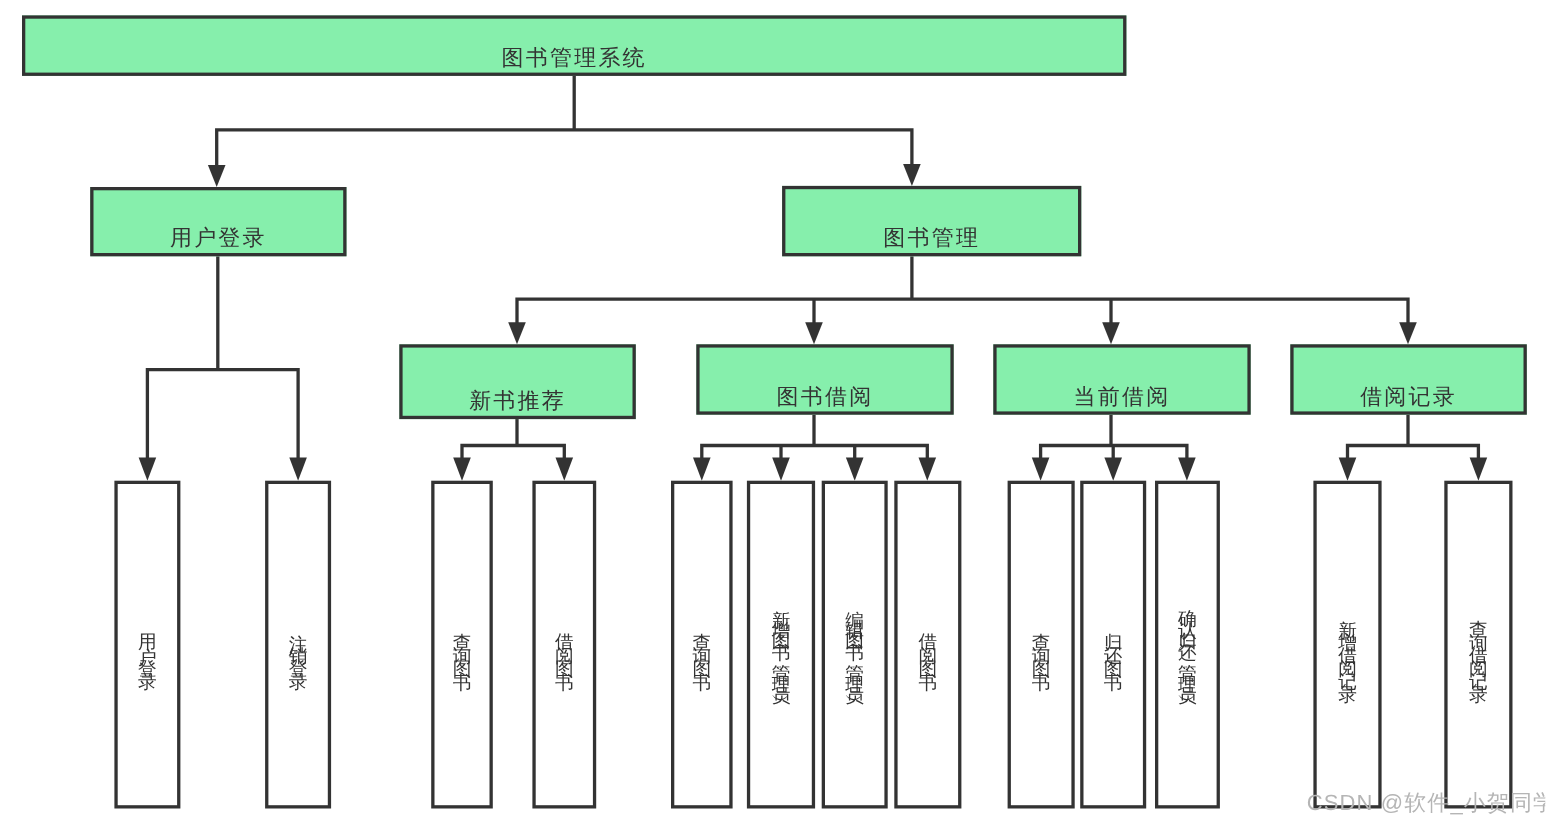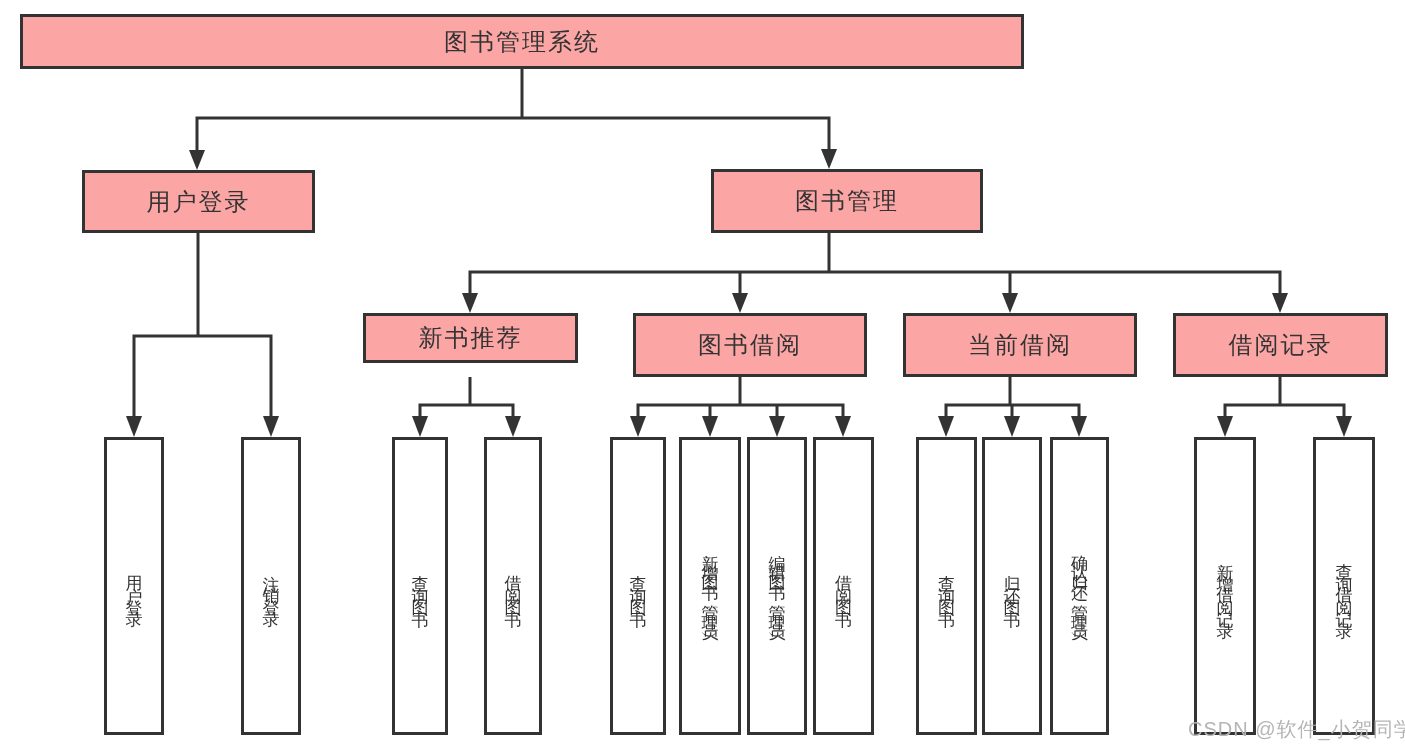--- a/index.html
+++ b/index.html
@@ -18,26 +18,26 @@
     font-family:"Liberation Sans", sans-serif;
     color:var(--text);
     overflow:hidden;
   }
   .wires{position:absolute;left:0;top:0;width:1405px;height:747px;}
   .wires .c{stroke:var(--line);stroke-width:3;fill:none;}
   .wires .a{fill:var(--line);stroke:none;}
   .node{
     position:absolute;
     box-sizing:border-box;
-    background:#fca5a5;
+    background:#86efac;
     border:3px solid var(--border);
     display:flex;
-    align-items:center;
+    align-items:flex-end;
     justify-content:center;
-    font-size:24px;
+    font-size:20px;
     letter-spacing:2px;
     white-space:nowrap;
   }
   .leaf{
     position:absolute;
     box-sizing:border-box;
     top:437px;
     height:298px;
     background:#ffffff;
     border:3px solid var(--border);
@@ -122,21 +122,21 @@
     <span>图书管理系统</span>
   </div>
 
   <div class="node" style="left:82px;top:170px;width:233px;height:63px;">
     <span>用户登录</span>
   </div>
   <div class="node" style="left:711px;top:169px;width:272px;height:64px;">
     <span>图书管理</span>
   </div>
 
-  <div class="node" style="left:363px;top:313px;width:215px;height:50px;">
+  <div class="node" style="left:363px;top:313px;width:215px;height:68px;">
     <span>新书推荐</span>
   </div>
   <div class="node" style="left:633px;top:313px;width:234px;height:64px;">
     <span>图书借阅</span>
   </div>
   <div class="node" style="left:903px;top:313px;width:234px;height:64px;">
     <span>当前借阅</span>
   </div>
   <div class="node" style="left:1173px;top:313px;width:215px;height:64px;">
     <span>借阅记录</span>

